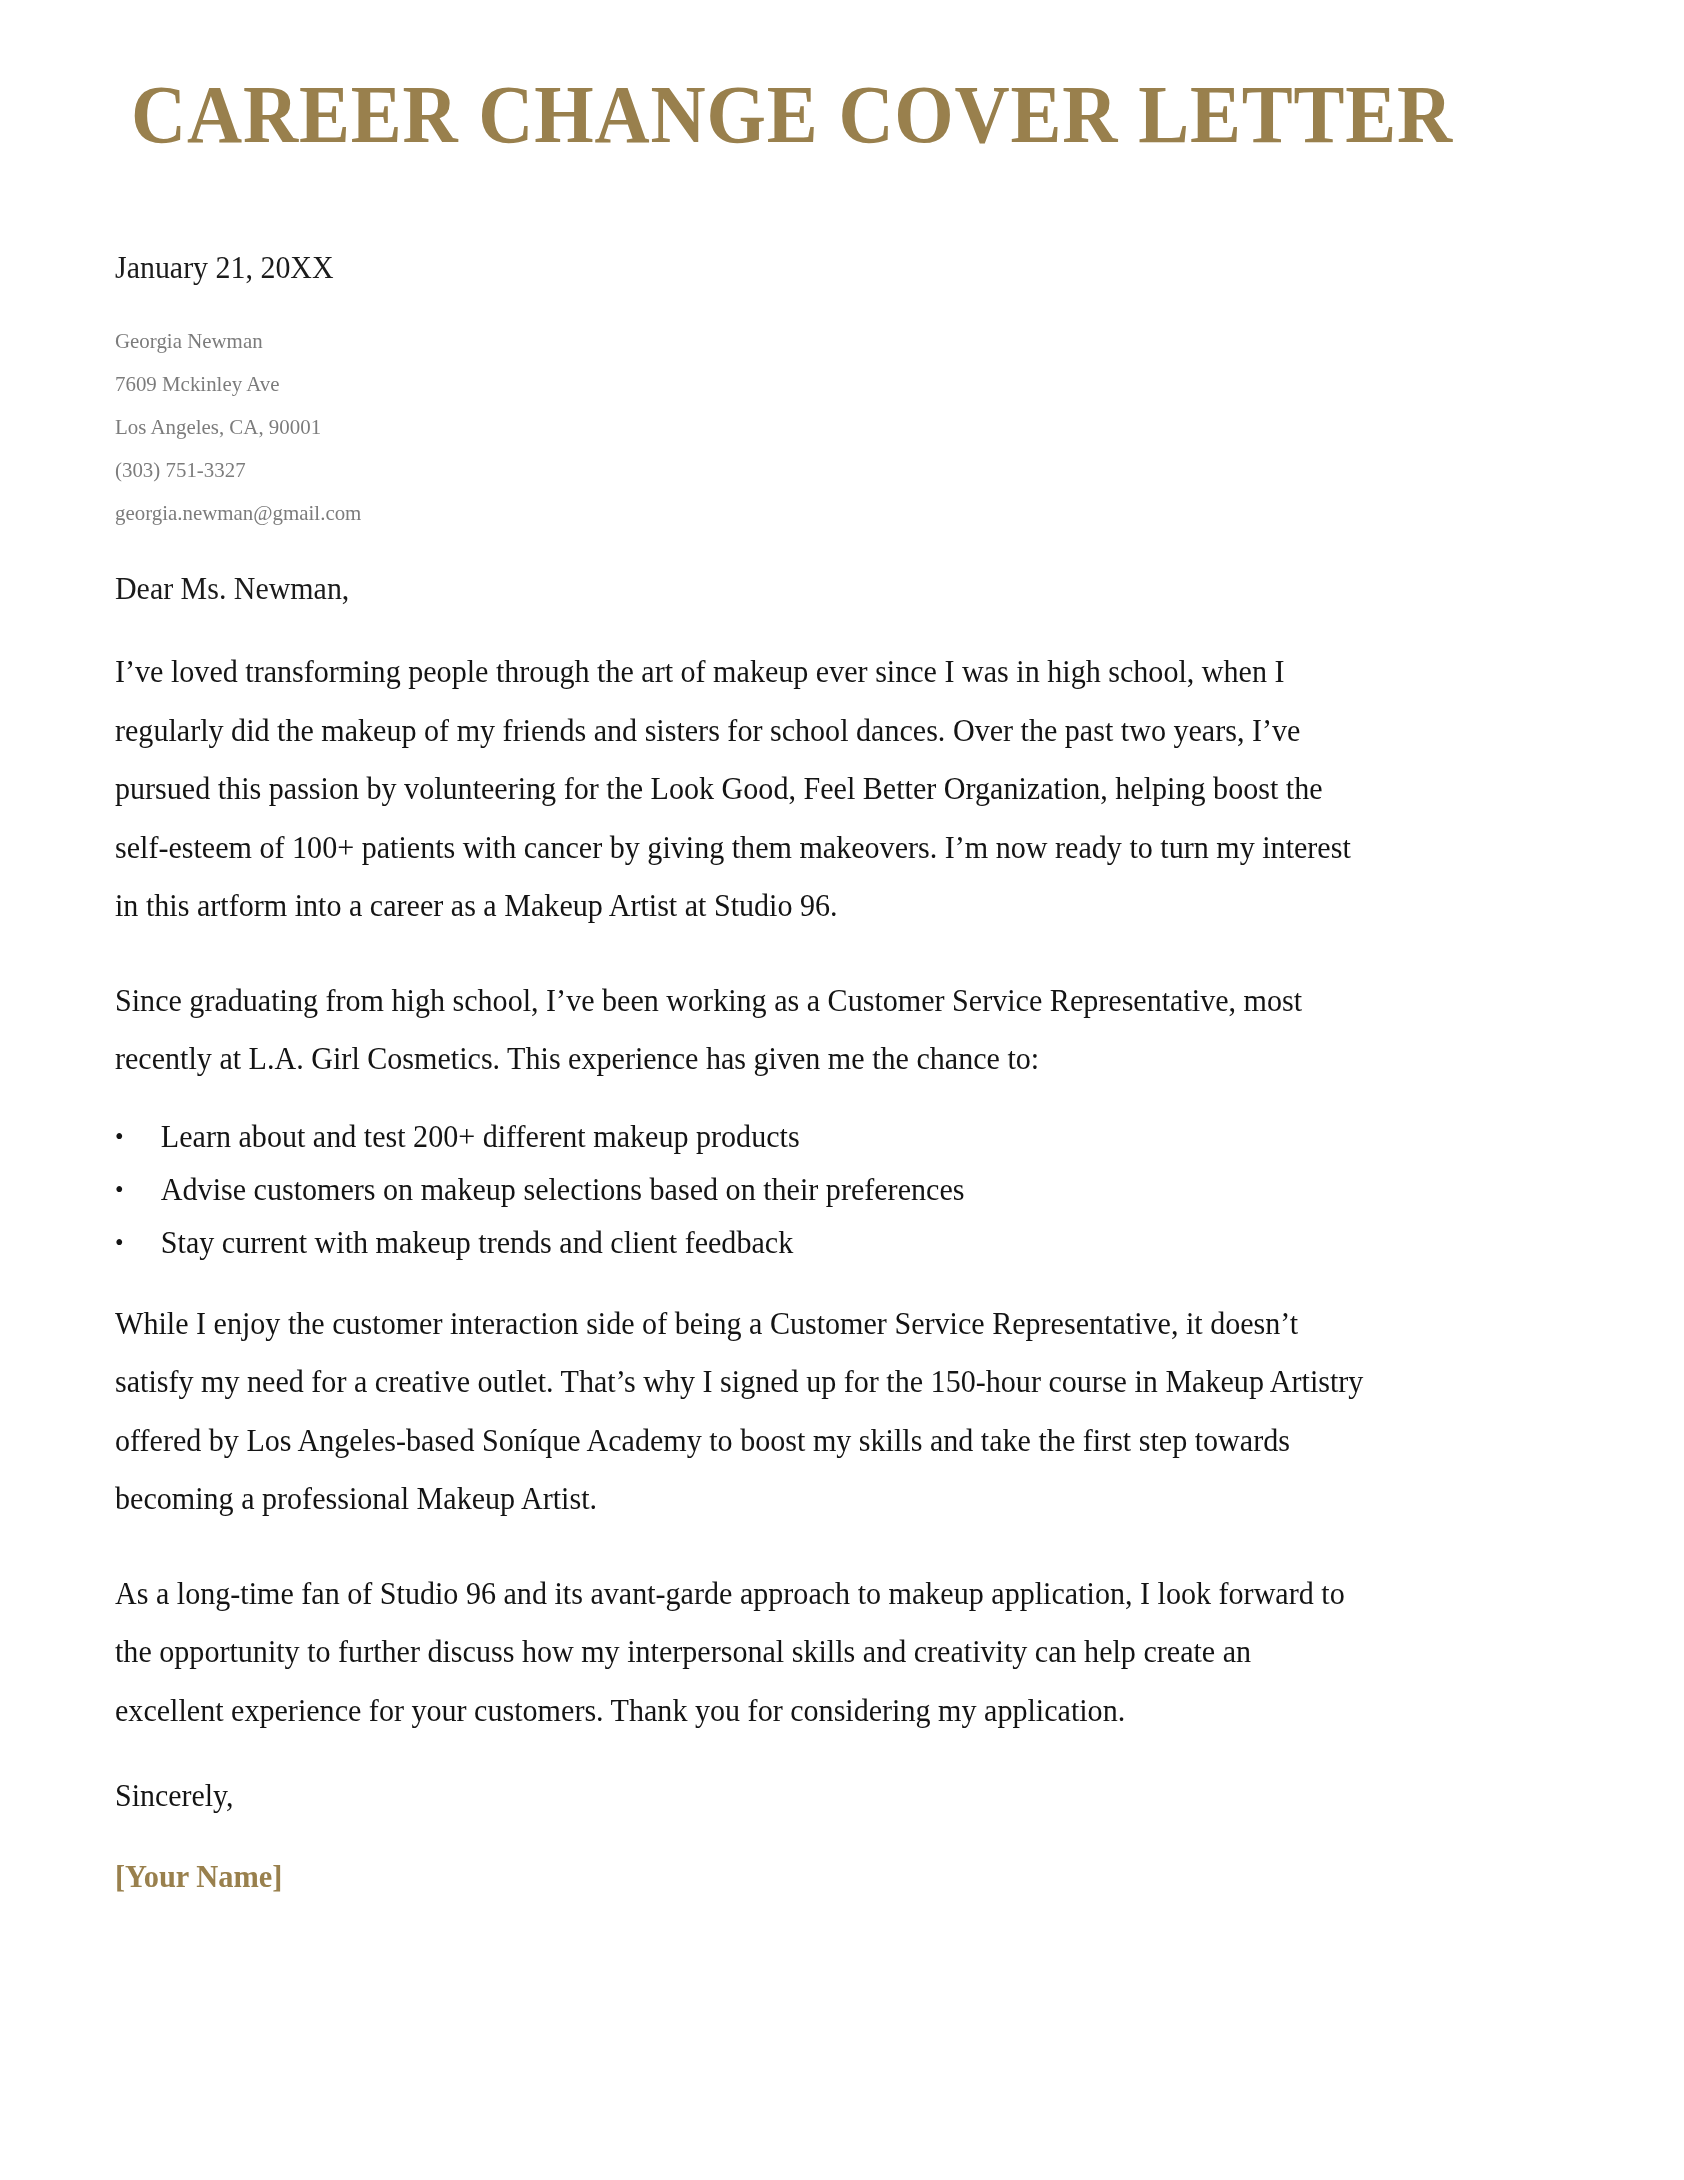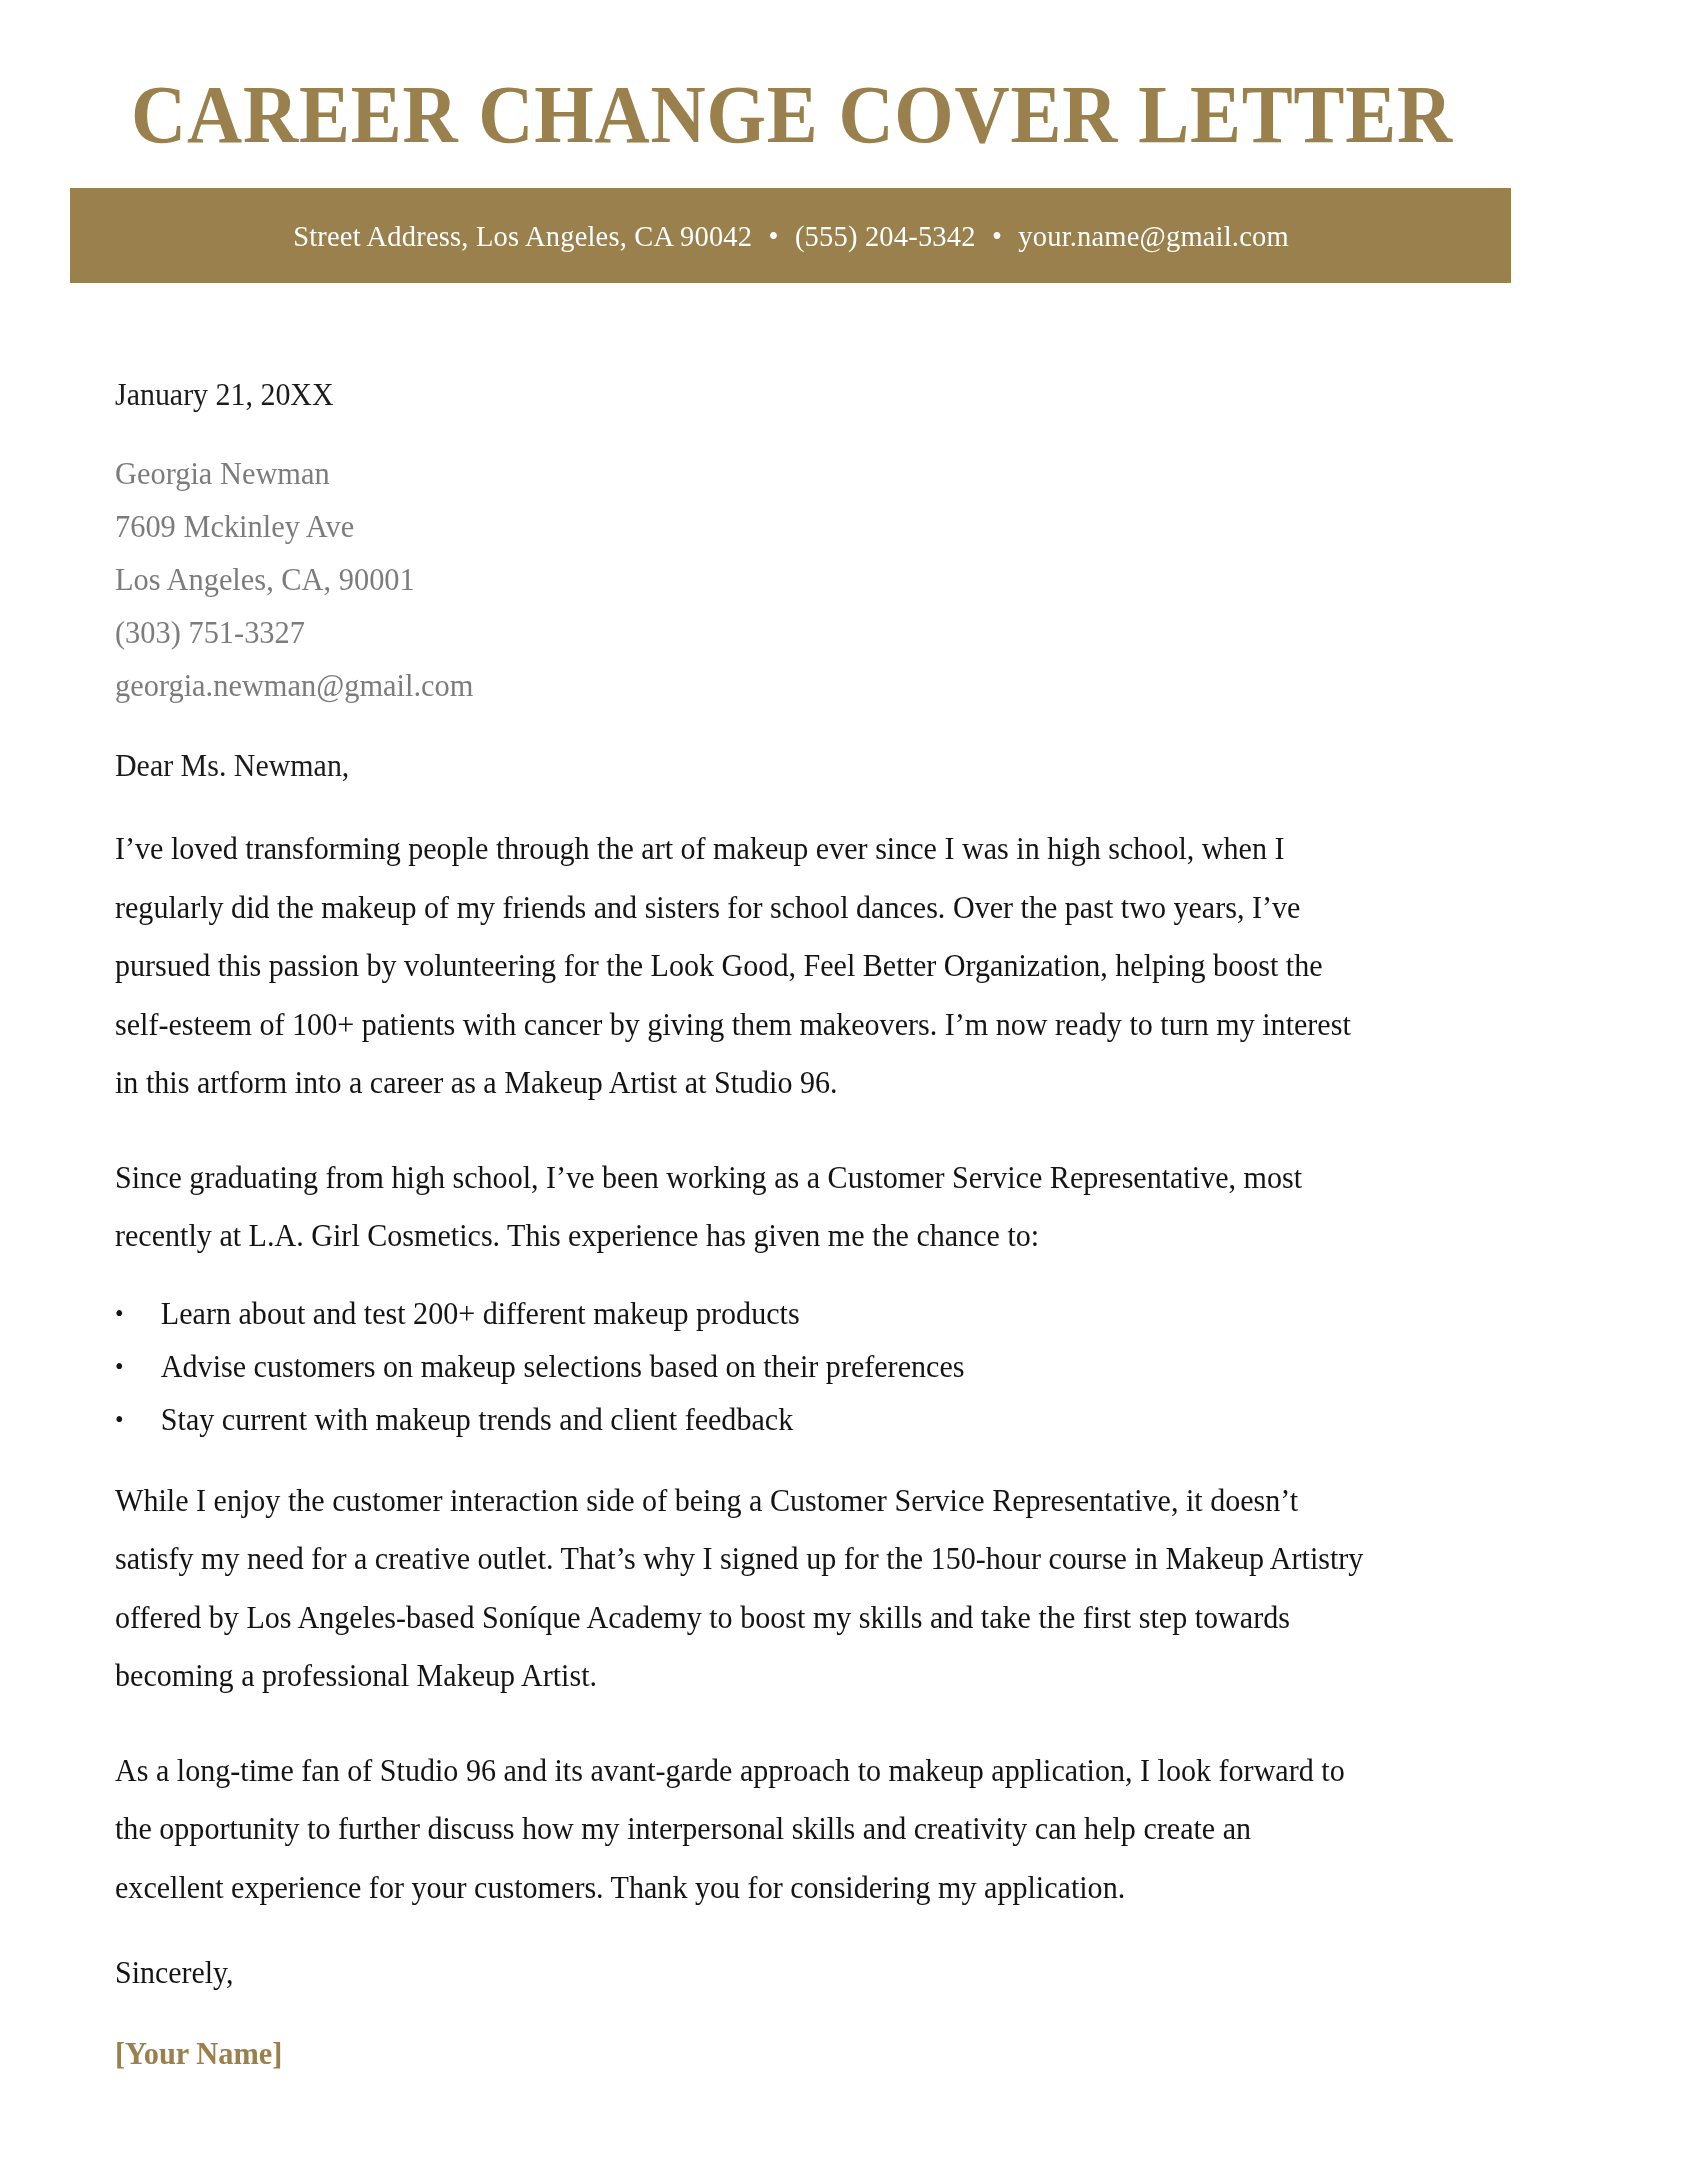--- a/index.html
+++ b/index.html
@@ -69,21 +69,21 @@
     color: #1b1b1b;
     font-size: 31.5px;
     margin-top: 94px;
     transform: scaleX(0.95);
     transform-origin: 0 50%;
   }
 
   .recipient-block {
     margin-top: 44px;
     color: #7c7c7c;
-    font-size: 32px;
+    font-size: 22px;
     line-height: 1.0;
   }
   .recipient-block .rline {
     margin-bottom: 21px;
     transform: scaleX(0.95);
     transform-origin: 0 50%;
   }
   .recipient-block .rline:last-child { margin-bottom: 0; }
 
   .salutation {
@@ -145,29 +145,20 @@
     transform-origin: 0 50%;
   }
 </style>
 </head>
 <body>
 
 <div class="page">
 
   <div class="letter-title">CAREER CHANGE COVER LETTER</div>
 
-  <div class="contact-bar">
-    <div class="contact-line">
-      <span>Street Address, Los Angeles, CA 90042</span>
-      <span class="contact-sep">•</span>
-      <span>(555) 204-5342</span>
-      <span class="contact-sep">•</span>
-      <span>your.name@gmail.com</span>
-    </div>
-  </div>
 
   <div class="body-wrap">
 
     <div class="date-line">January 21, 20XX</div>
 
     <div class="recipient-block">
       <div class="rline">Georgia Newman</div>
       <div class="rline">7609 Mckinley Ave</div>
       <div class="rline">Los Angeles, CA, 90001</div>
       <div class="rline">(303) 751-3327</div>

